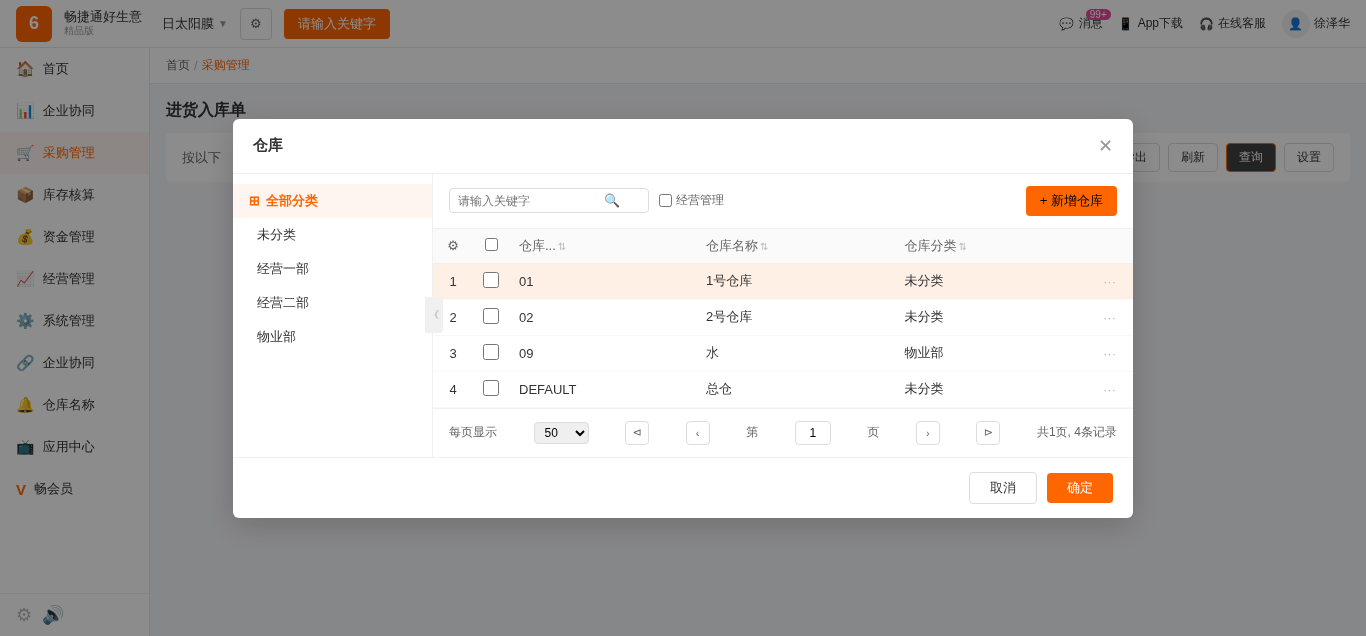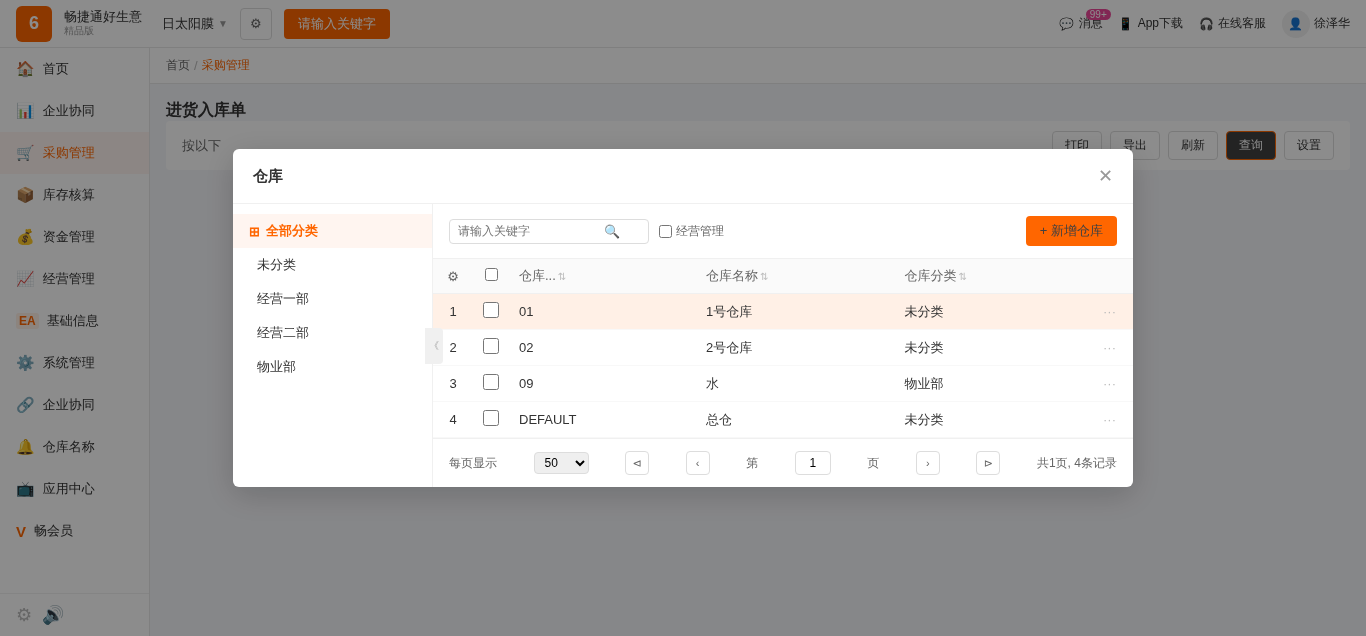--- a/index.html
+++ b/index.html
@@ -116,21 +116,21 @@
     .breadcrumb-item.active { color: #f60; }
     .breadcrumb-sep { color: #bbb; margin: 0 4px; }
 
     
     .page-area {
       flex: 1;
       padding: 16px;
       overflow-y: auto;
       background: #f5f6fa;
     }
-    .page-title { font-size: 16px; font-weight: bold; color: #333; margin-bottom: 0; }
+    .page-title { font-size: 16px; font-weight: bold; color: #333; margin-bottom: 12px; }
     .toolbar {
       display: flex; align-items: center; gap: 8px;
       background: #fff;
       padding: 10px 16px;
       border-radius: 4px;
       margin-bottom: 10px;
     }
     .toolbar-label { font-size: 13px; color: #666; }
     .toolbar-right { margin-left: auto; display: flex; gap: 8px; }
     .btn { border: 1px solid #ddd; background: #fff; border-radius: 4px; padding: 5px 12px; font-size: 12px; cursor: pointer; color: #333; }
@@ -215,21 +215,21 @@
     }
     .search-box input {
       border: none; outline: none;
       font-size: 12px; color: #333; width: 140px;
       background: transparent;
     }
     .search-icon { color: #bbb; font-size: 13px; cursor: pointer; }
     .checkbox-label { display: flex; align-items: center; gap: 4px; font-size: 12px; color: #666; cursor: pointer; }
     .new-btn {
       margin-left: auto;
-      background: #f60; color: #404040;
+      background: #f60; color: #000000;
       border: none; border-radius: 4px;
       padding: 6px 14px; font-size: 13px;
       cursor: pointer;
       text-align: center;
     }
 
     
     .data-table { width: 100%; border-collapse: collapse; font-size: 13px; }
     .data-table th {
       background: #fafafa;
@@ -348,24 +348,20 @@
       <span class="icon">📦</span>
       <span>库存核算</span>
     </div>
     <div class="sidebar-item">
       <span class="icon">💰</span>
       <span>资金管理</span>
     </div>
     <div class="sidebar-item">
       <span class="icon">📈</span>
       <span>经营管理</span>
-    </div>
-    <div class="sidebar-item">
-      <span class="icon" style="font-size:12px;font-weight:bold;color:#f60;background:#fff0e6;border-radius:3px;padding:1px 3px;">EA</span>
-      <span>基础信息</span>
     </div>
     <div class="sidebar-item">
       <span class="icon">⚙️</span>
       <span>系统管理</span>
     </div>
     <div class="sidebar-item">
       <span class="icon">🔗</span>
       <span>企业协同</span>
     </div>
     <div class="sidebar-item">
@@ -526,14 +522,18 @@
           <span>第</span>
           <input class="page-input" type="text" value="1" style="">
           <span>页</span>
           <button class="page-btn">›</button>
           <button class="page-btn">⊳</button>
           <span>共1页, 4条记录</span>
         </div>
       </div>
     </div>
 
+    <div class="dialog-footer">
+      <button class="btn-cancel">取消</button>
+      <button class="btn-confirm">确定</button>
+    </div>
   </div>
 </div>
 
 </body></html>

